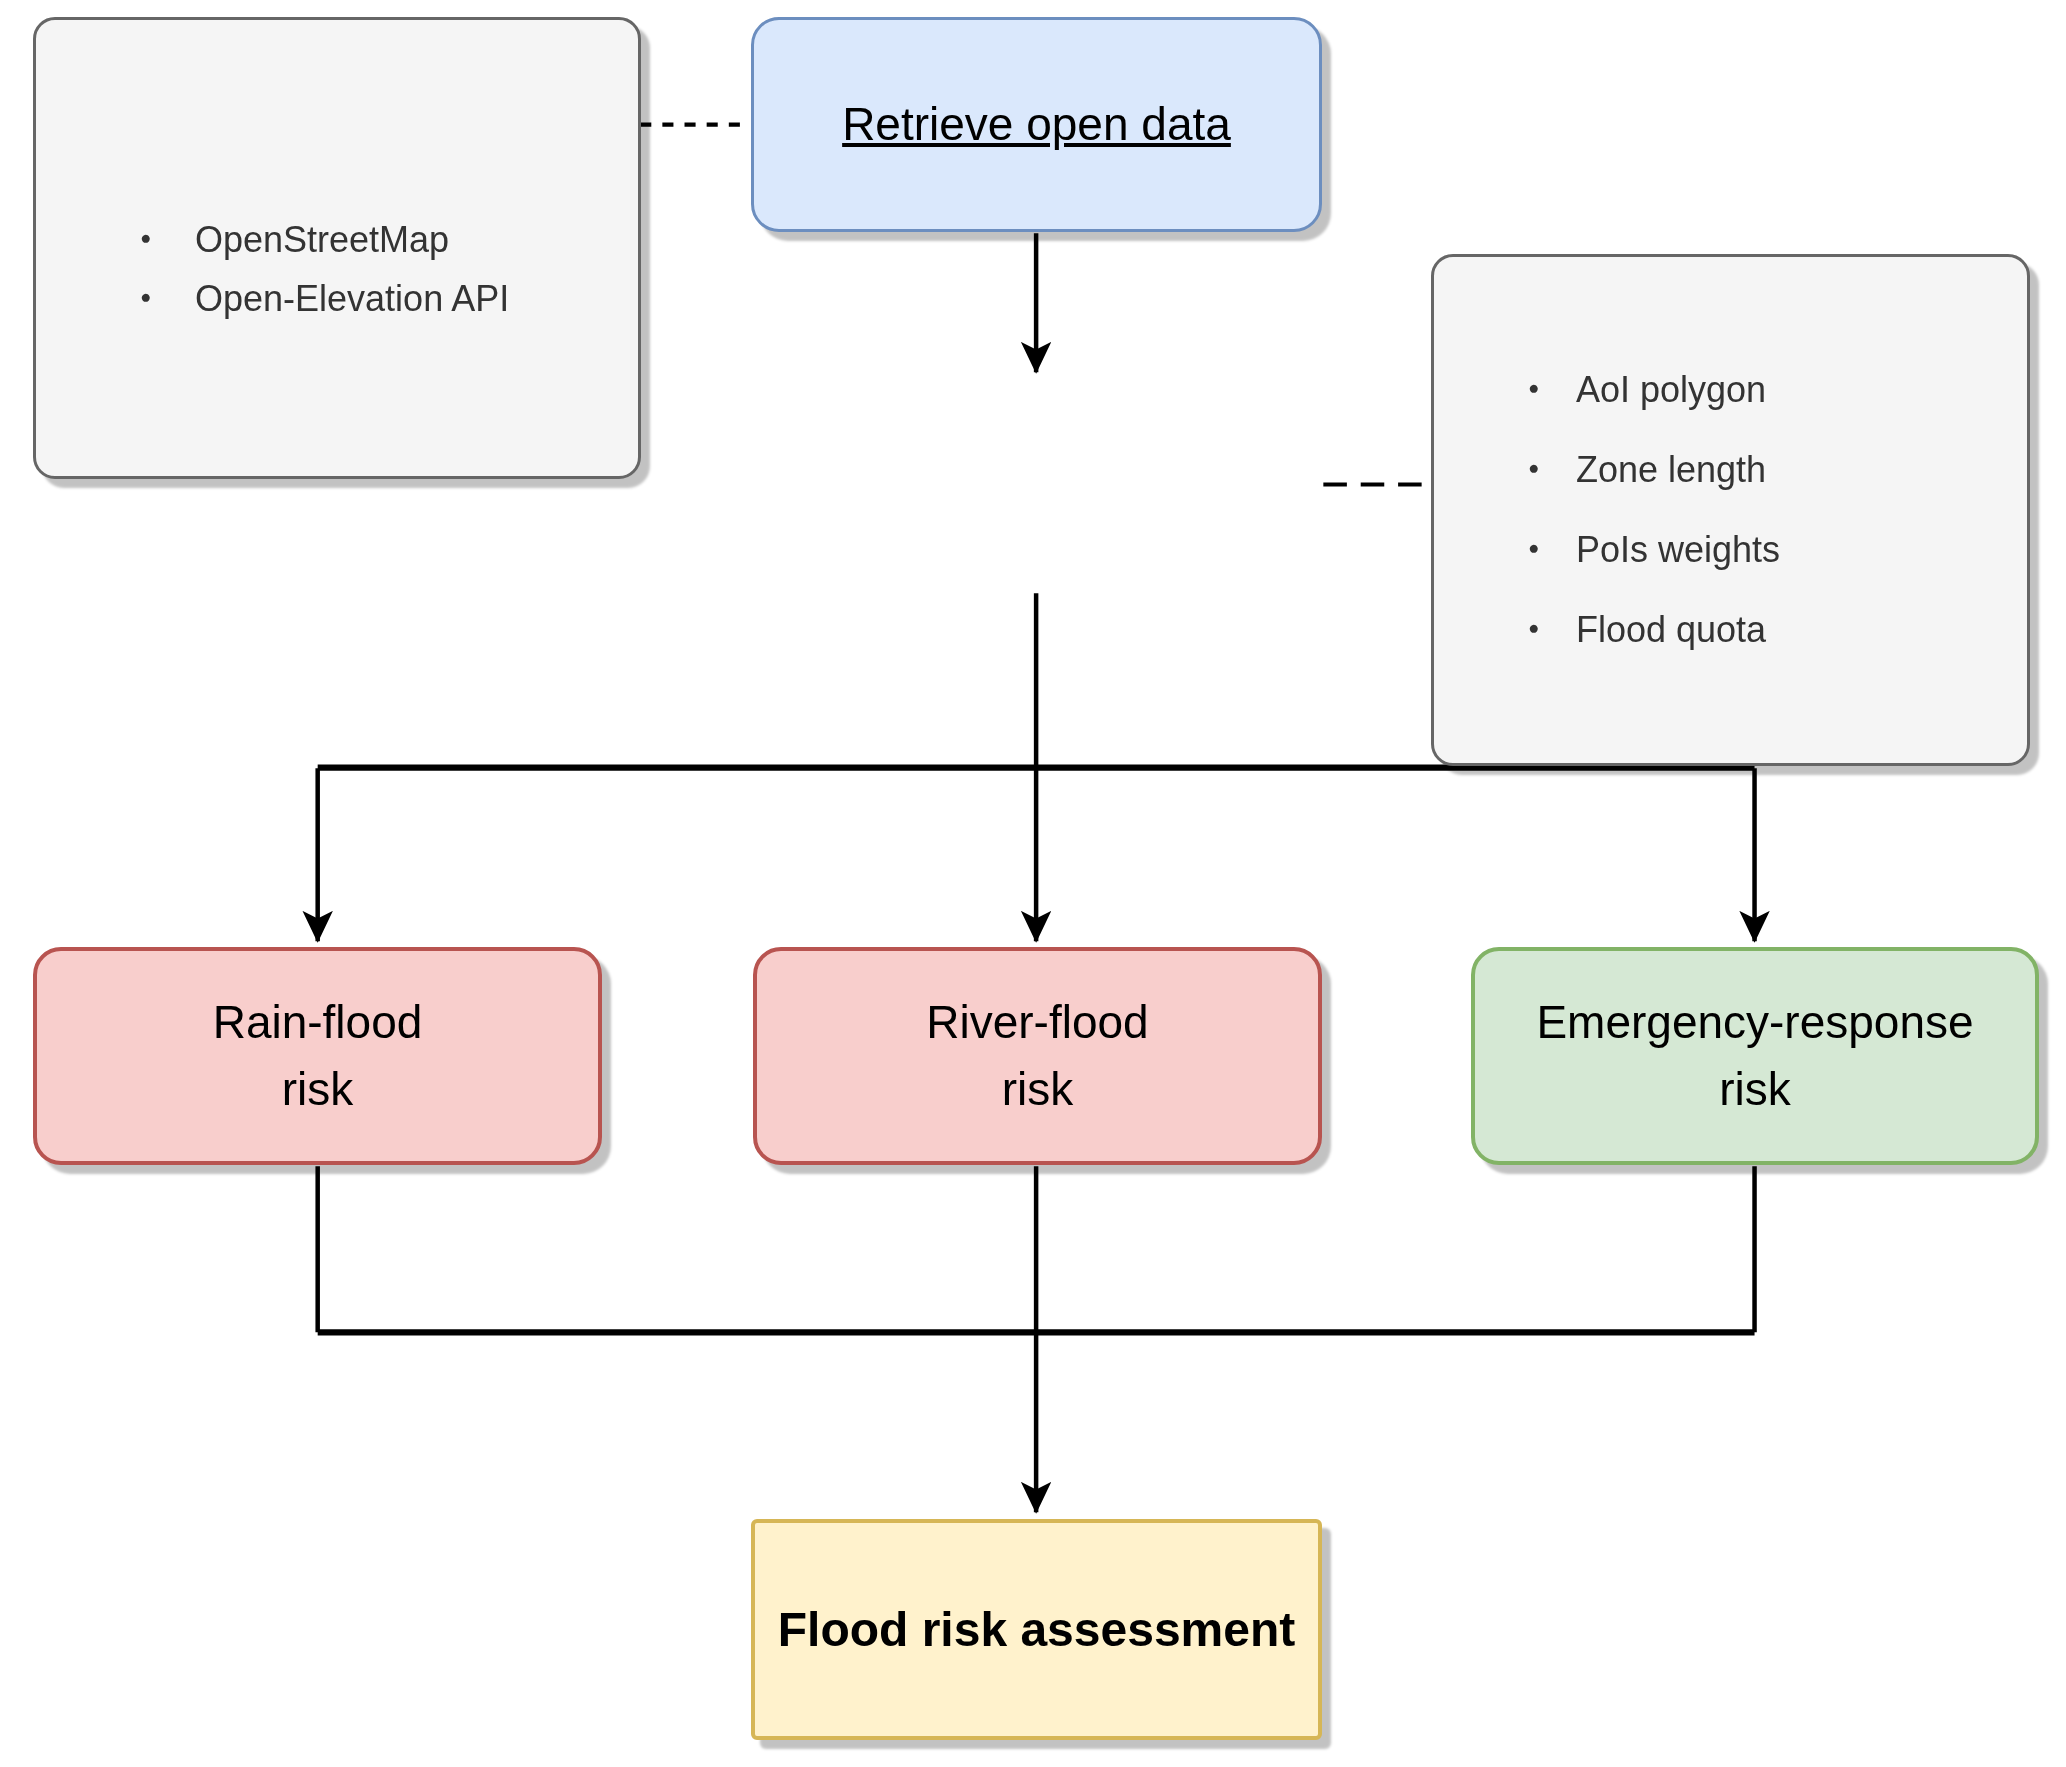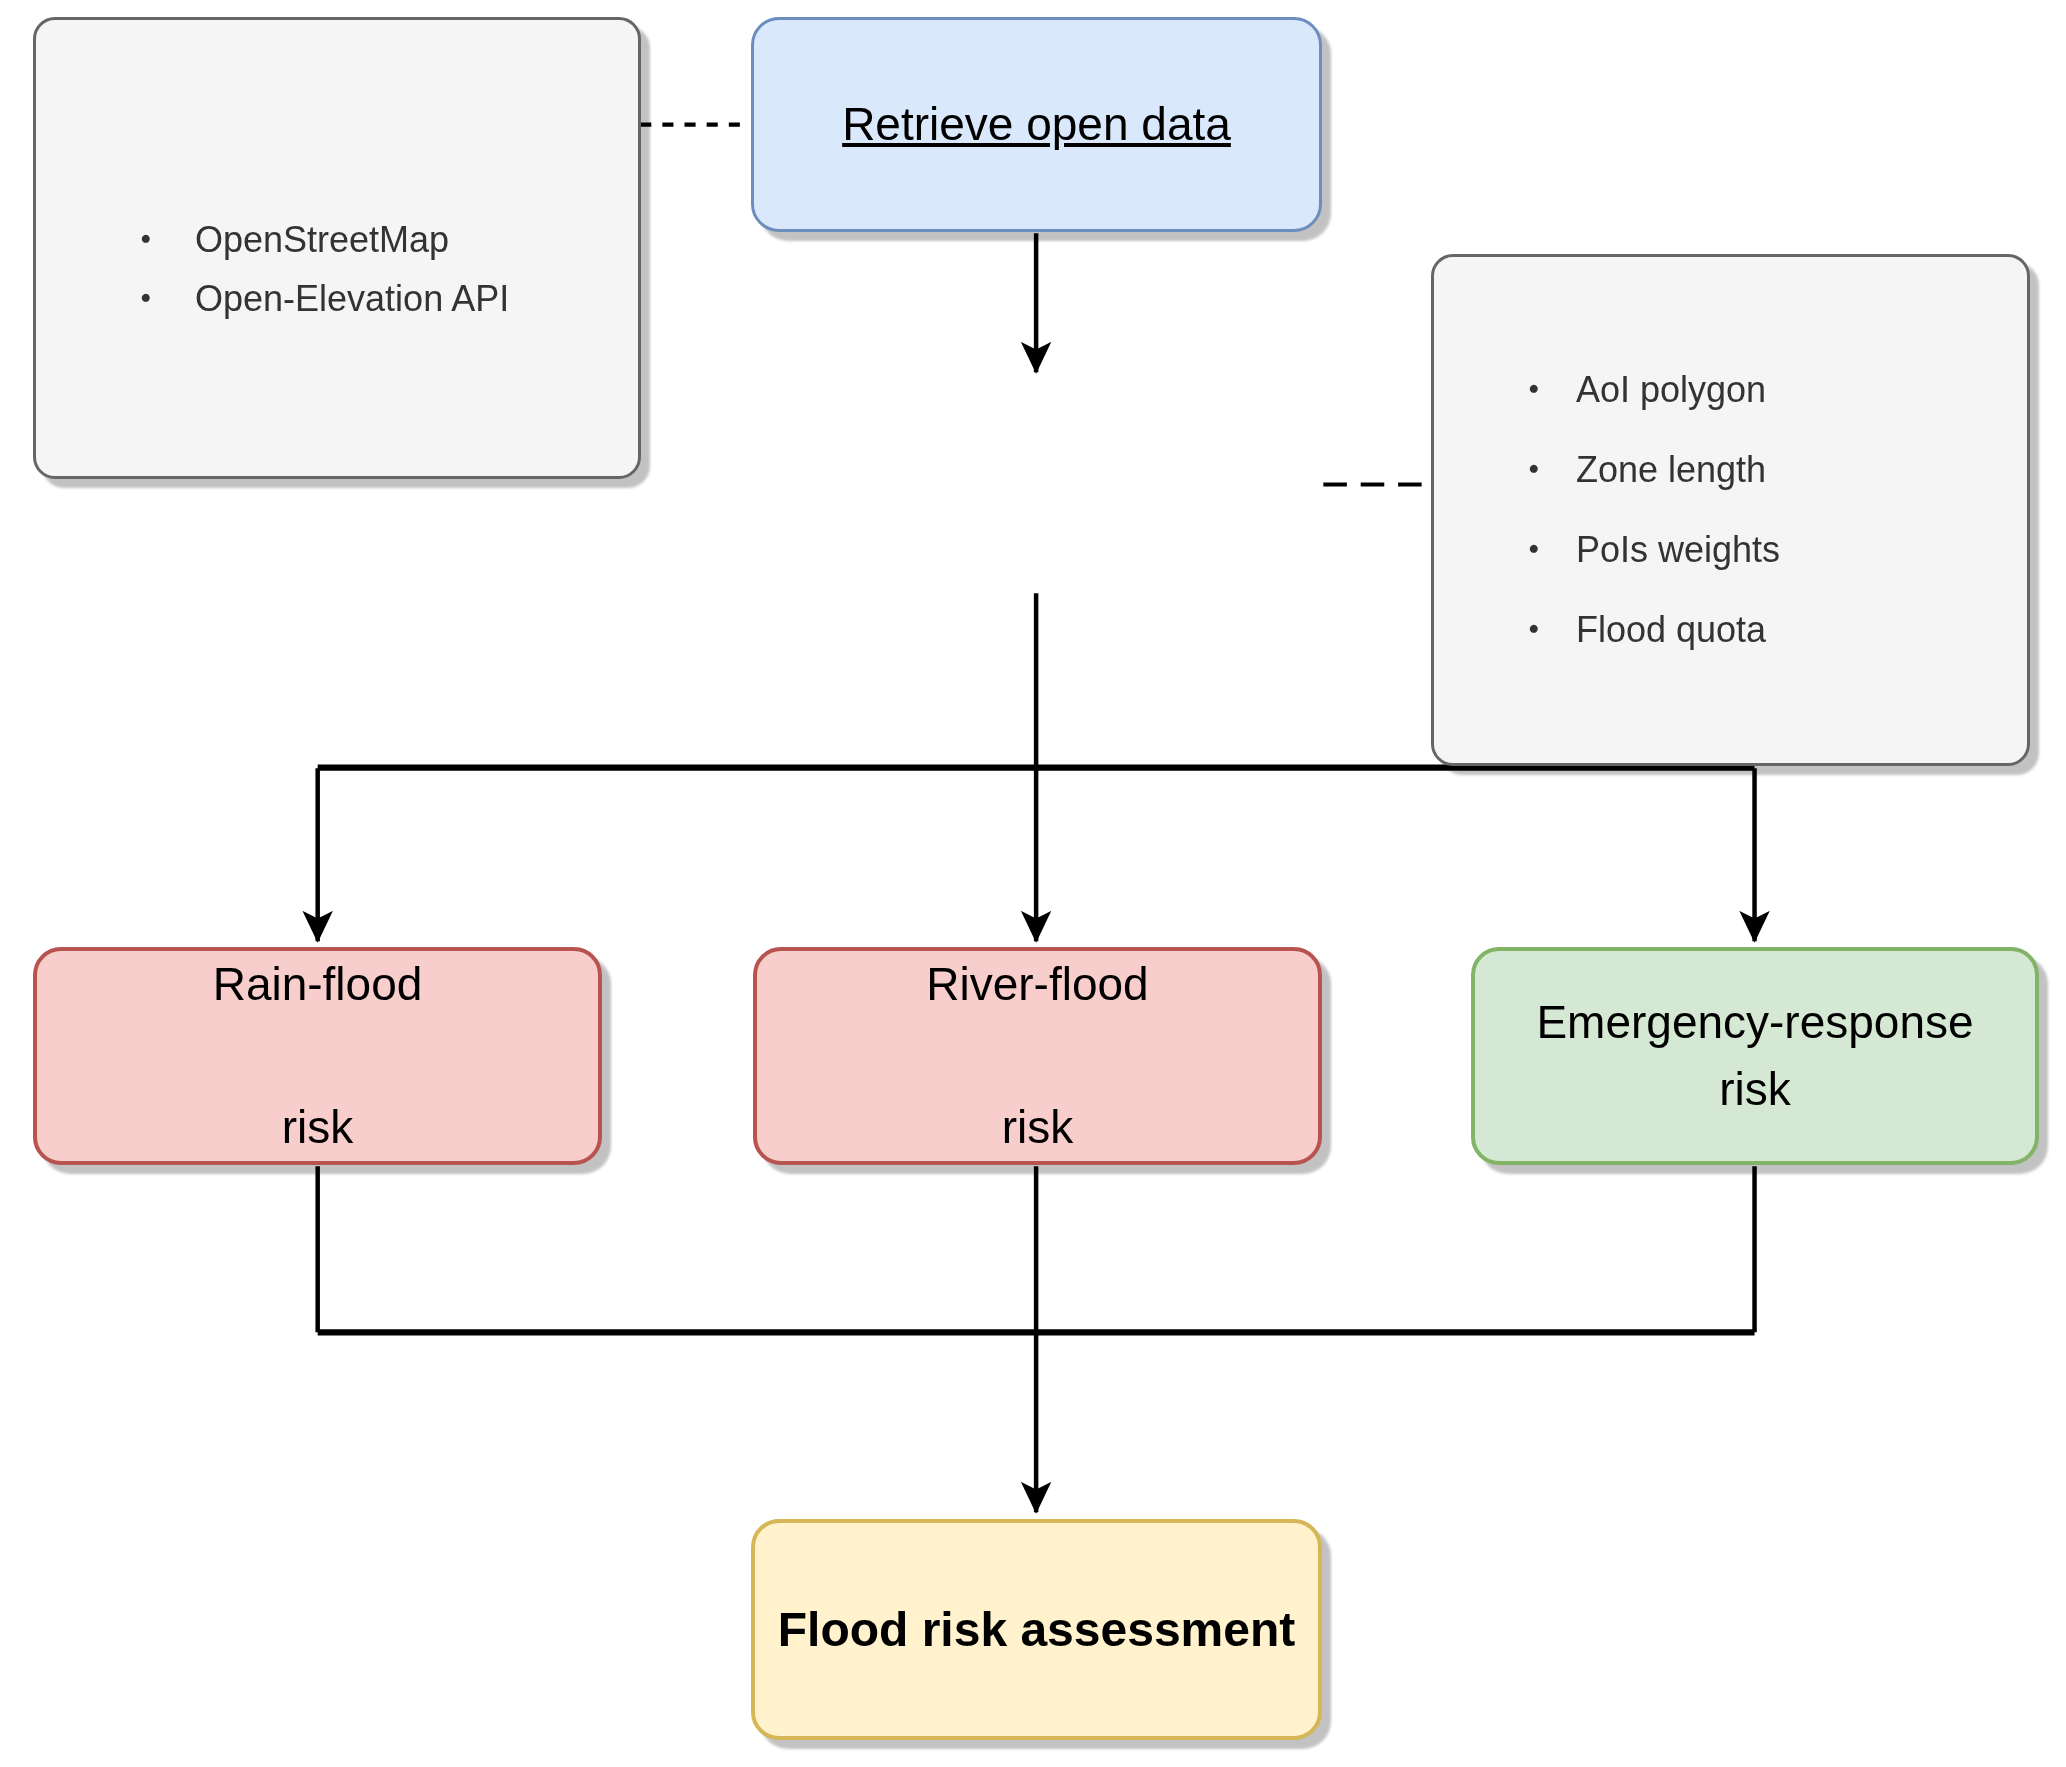--- a/index.html
+++ b/index.html
@@ -35,21 +35,20 @@
     box-shadow: 9px 9px 2.8px rgba(0, 0, 0, 0.24);
     border-radius: 28px;
   }
   .process {
     background: #dae8fc;
     border: 3.5px solid #6c8ebf;
   }
   .risk {
     background: #f8cecc;
     border: 4.8px solid #b85450;
-    justify-content: space-between;
   }
   .ok {
     background: #d5e8d4;
     border: 4.8px solid #82b366;
   }
   .result {
     background: #fff2cc;
     border: 4.8px solid #d6b656;
     font-weight: bold;
     font-size: 48px;
@@ -90,21 +89,21 @@
 
   #note-right { left: 1431px; top: 254px; width: 599px; height: 512px; }
   #note-right ul { padding-left: 94px; }
   #note-right li { padding-left: 48px; line-height: 80px; }
 
   #node-retrieve  { left: 751px; top: 17.3px;   width: 571px; height: 215px; text-decoration: underline; }
   #node-define    { left: 751px; top: 377px;  width: 571px; height: 215px; }
   #node-rain      { left: 33px;   top: 947px; width: 569px; height: 218px; }
   #node-river     { left: 753px; top: 947px; width: 569px; height: 218px; }
   #node-emergency { left: 1471px; top: 947px; width: 568px; height: 218px; text-align: center; }
-  #node-assess    { left: 751px; top: 1519px; width: 571px; height: 221px; }
+  #node-assess    { left: 751px; top: 1519px; width: 571px; height: 221px; border-radius: 6px; }
 
   .node .label-line { display: block; }
 </style>
 </head>
 <body>
 
 <div id="canvas">
 
   <svg id="wires" viewBox="0 0 2985 2553" xmlns="http://www.w3.org/2000/svg">
     <defs>

